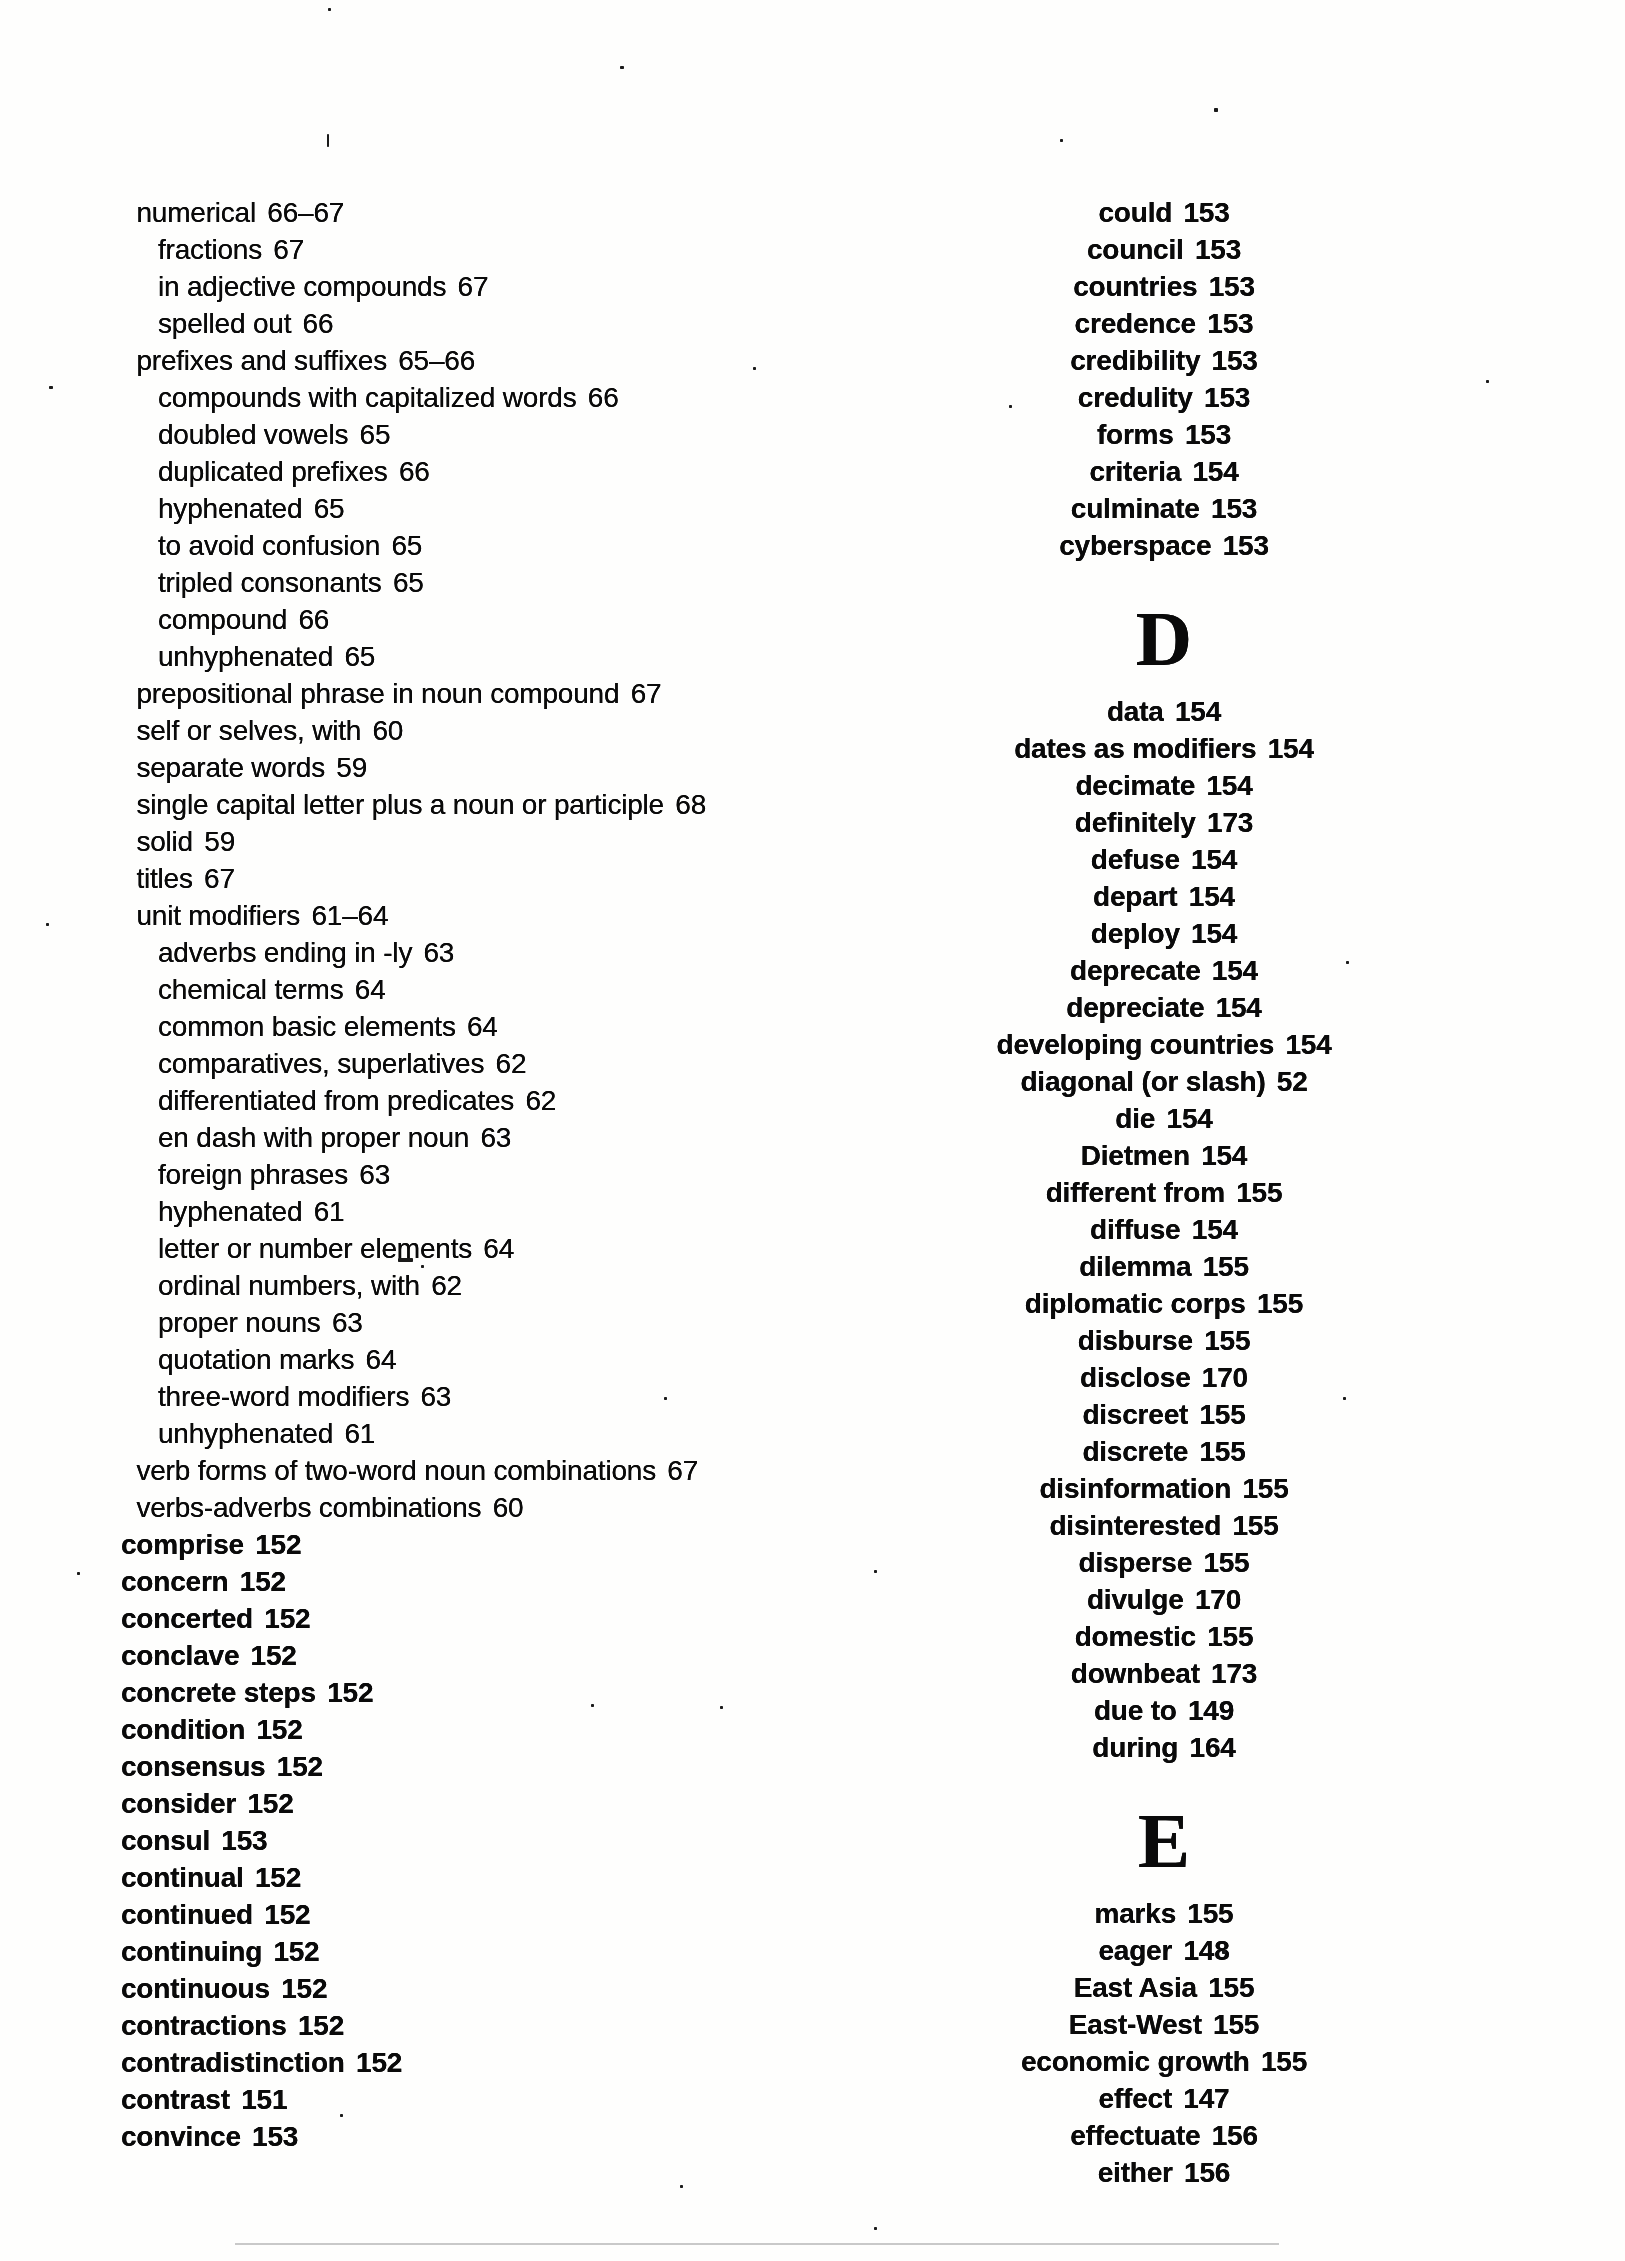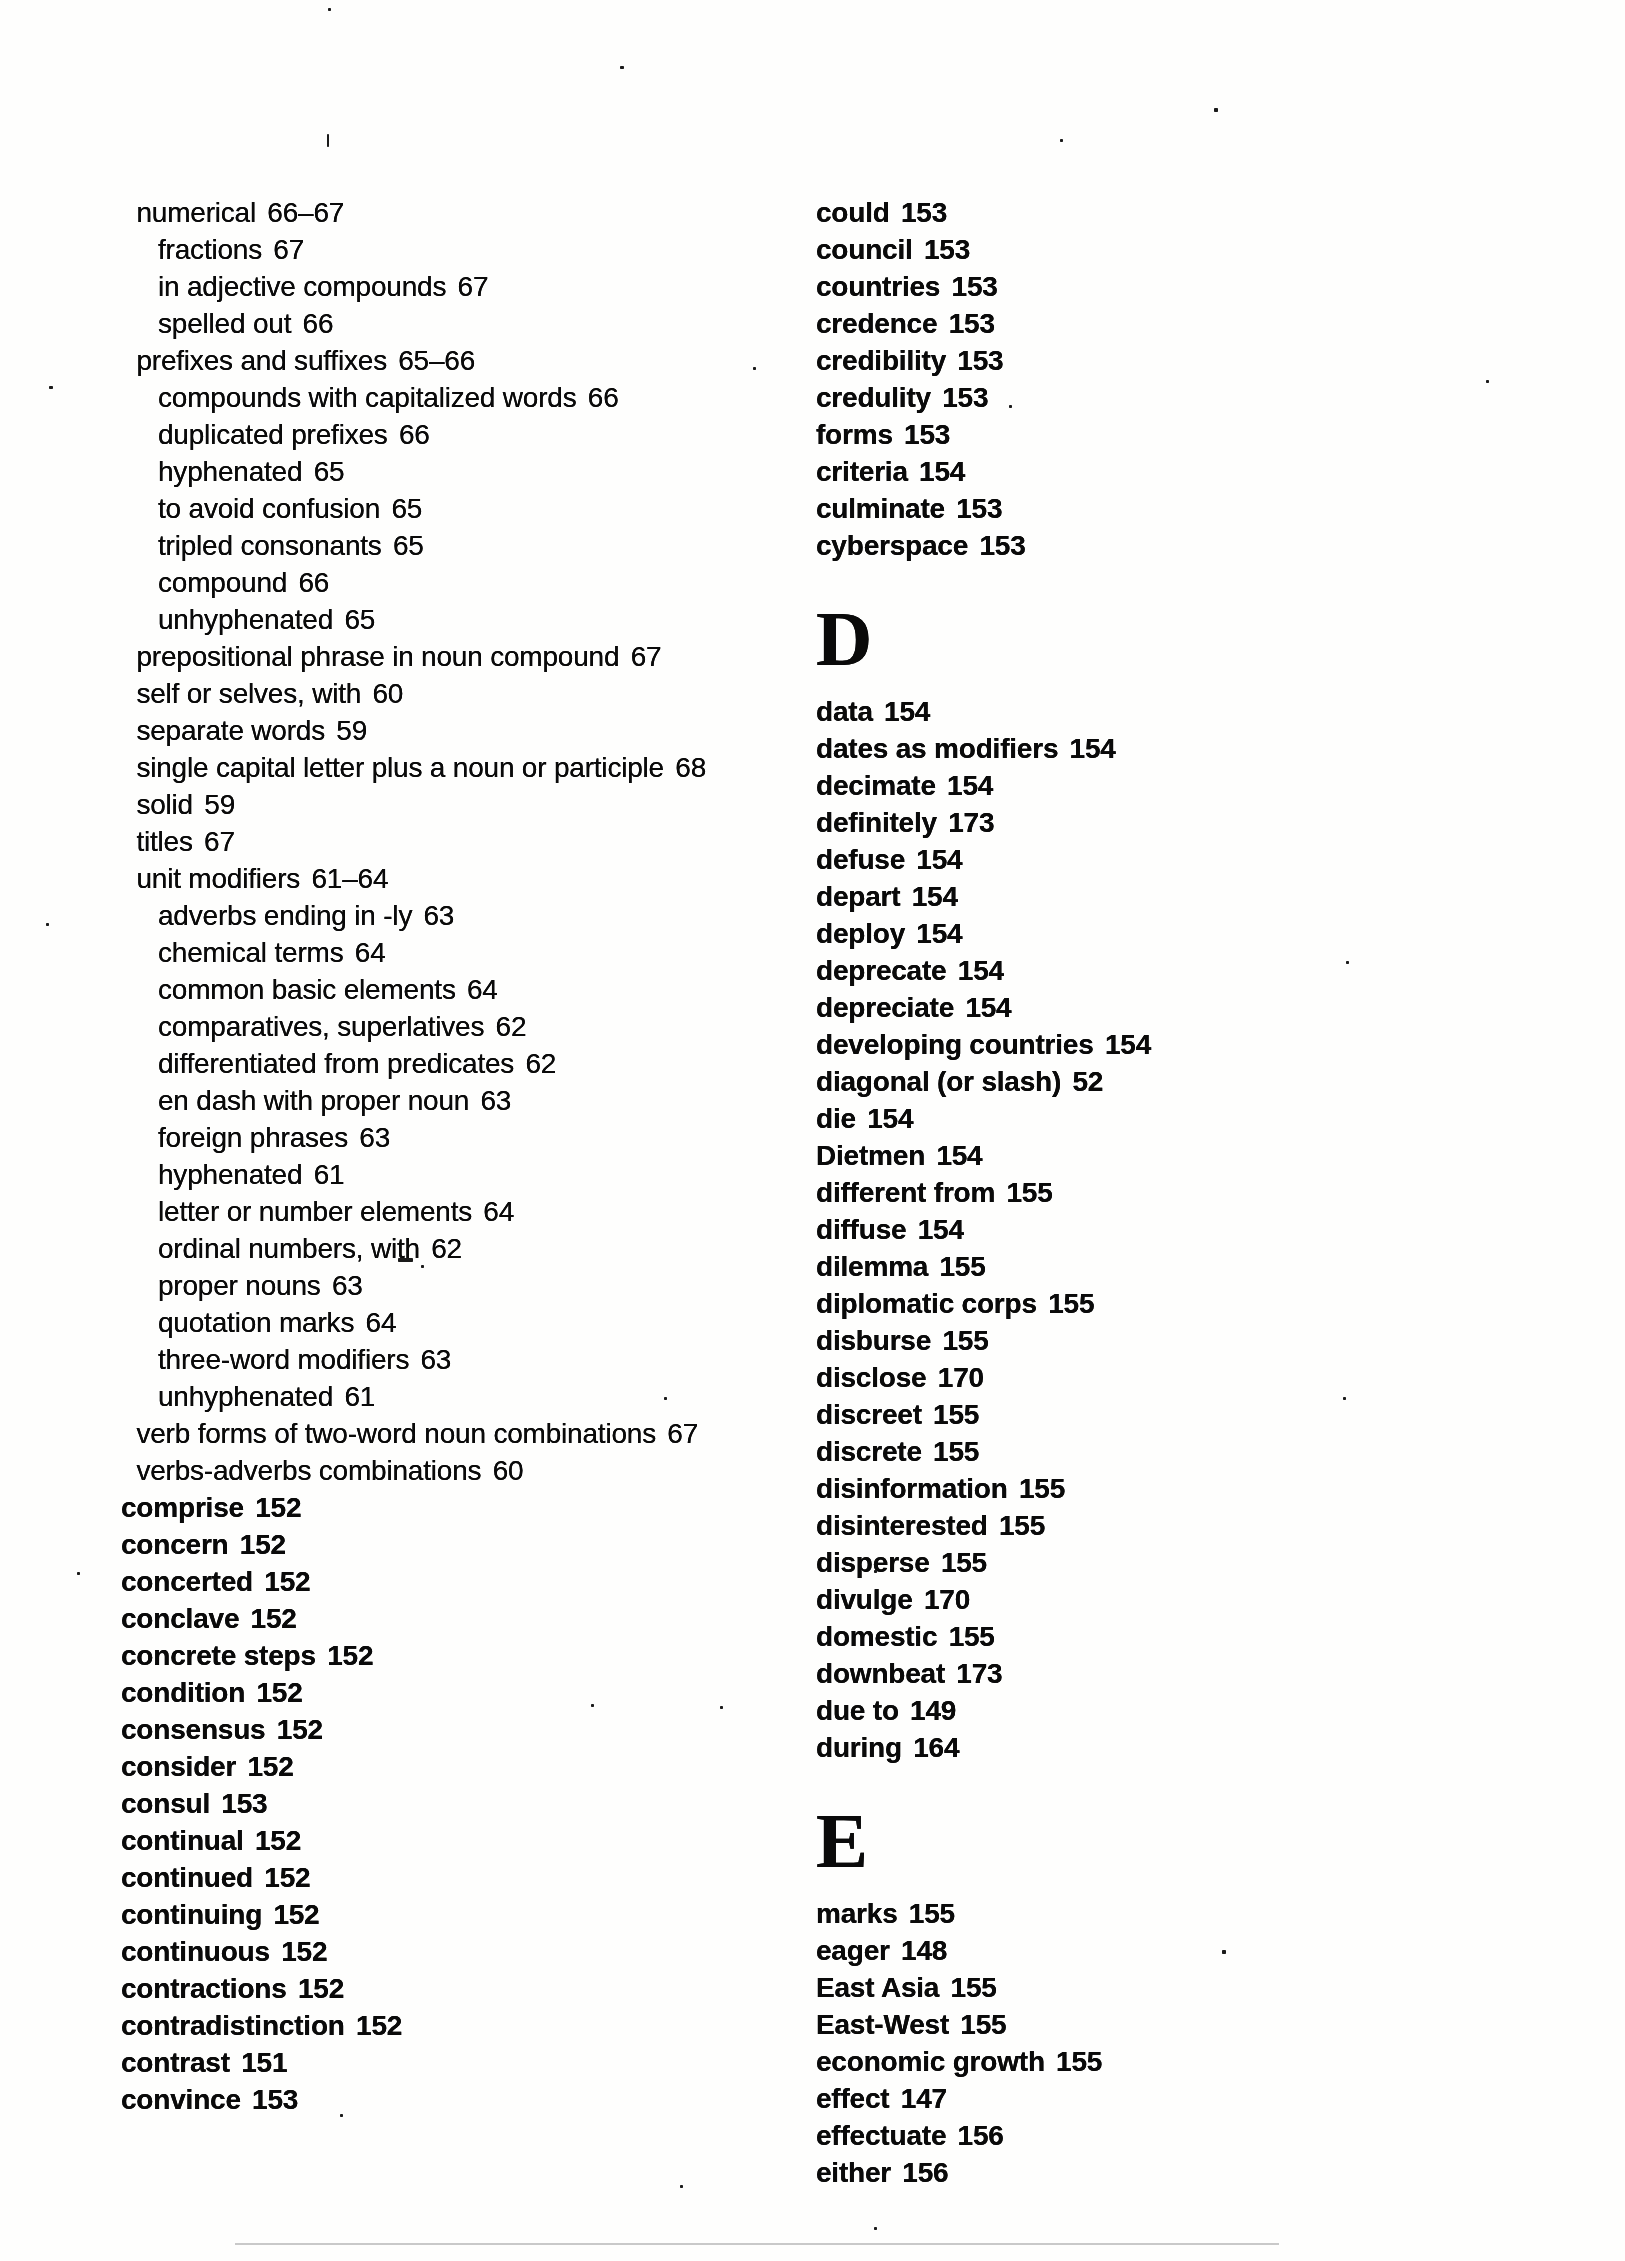--- a/index.html
+++ b/index.html
@@ -8,21 +8,21 @@
     width:1625px;
     height:2261px;
     background:#fefefd;
     overflow:hidden;
     font-family:"Liberation Sans",sans-serif;
     color:#0a0a0a;
     padding-left:34px;
   }
   .col{position:absolute;top:194px;width:696px;}
   .col-left{left:121px;}
-  .col-right{left:816px;}
+  .col-right{left:816px;text-align:center;}
   .entry{
     height:37px;
     line-height:37px;
     font-size:28px;
     letter-spacing:-0.2px;
     white-space:nowrap;
     text-shadow:0 0 0.5px #000;
   }
   .entry.b{font-weight:bold;}
   .entry.i1{padding-left:15.4px;}
@@ -46,20 +46,21 @@
 <body>
 
 <div class="page">
   <div class="col col-left">
       <div class="entry i1"><span class="t"><span>numerical</span></span><span class="p">66–67</span></div>
       <div class="entry i2"><span class="t"><span>fractions</span></span><span class="p">67</span></div>
       <div class="entry i2"><span class="t"><span>in adjective compounds</span></span><span class="p">67</span></div>
       <div class="entry i2"><span class="t"><span>spelled out</span></span><span class="p">66</span></div>
       <div class="entry i1"><span class="t"><span>prefixes and suffixes</span></span><span class="p">65–66</span></div>
       <div class="entry i2"><span class="t"><span>compounds with capitalized words</span></span><span class="p">66</span></div>
+      <div class="entry i2"><span class="t"><span>doubled vowels</span></span><span class="p">65</span></div>
       <div class="entry i2"><span class="t"><span>duplicated prefixes</span></span><span class="p">66</span></div>
       <div class="entry i2"><span class="t"><span>hyphenated</span></span><span class="p">65</span></div>
       <div class="entry i2"><span class="t"><span>to avoid confusion</span></span><span class="p">65</span></div>
       <div class="entry i2"><span class="t"><span>tripled consonants</span></span><span class="p">65</span></div>
       <div class="entry i2"><span class="t"><span>compound</span></span><span class="p">66</span></div>
       <div class="entry i2"><span class="t"><span>unhyphenated</span></span><span class="p">65</span></div>
       <div class="entry i1"><span class="t"><span>prepositional phrase in noun compound</span></span><span class="p">67</span></div>
       <div class="entry i1"><span class="t"><span class="it">self</span><span> or </span><span class="it">selves</span><span>, with</span></span><span class="p">60</span></div>
       <div class="entry i1"><span class="t"><span>separate words</span></span><span class="p">59</span></div>
       <div class="entry i1"><span class="t"><span>single capital letter plus a noun or participle</span></span><span class="p">68</span></div>

